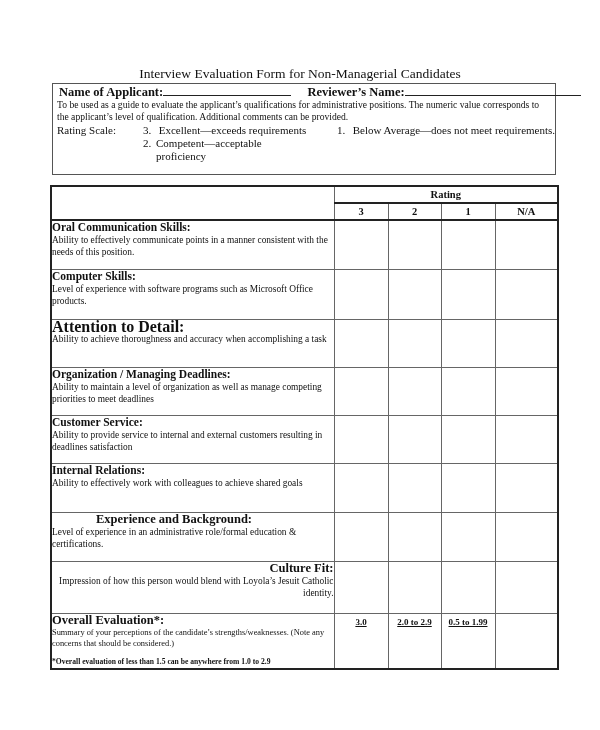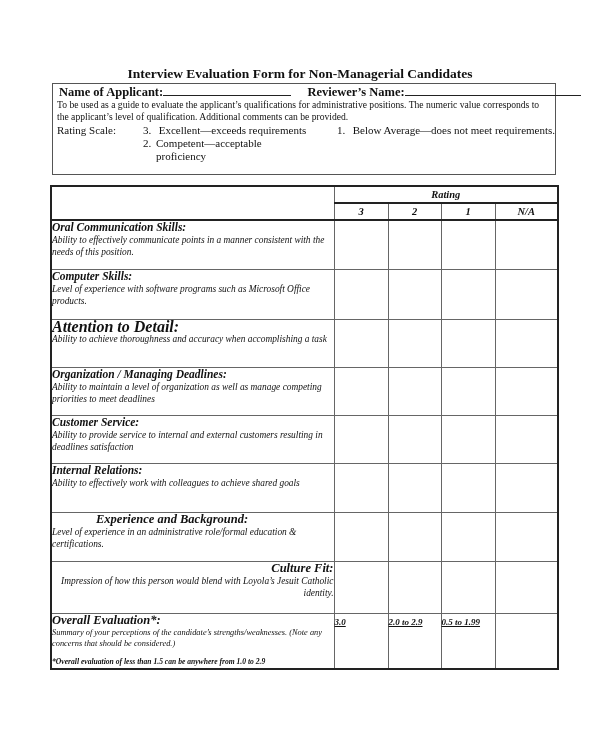--- a/index.html
+++ b/index.html
@@ -1,35 +1,35 @@
 <!DOCTYPE html>
 <html><head>
 <meta charset="utf-8">
 <style>
   html, body { margin:0; padding:0; background:#ffffff; }
   body { width:600px; height:730px; position:relative; overflow:hidden;
          font-family:"Liberation Serif", serif; color:#111; }
   .title { position:absolute; left:0; width:600px; top:66px; text-align:center;
-           font-weight:bold; font-size:13.5px; }
+           font-weight:normal; font-size:13.5px; }
   .topbox { position:absolute; left:52px; top:83px; width:504px; height:92px;
             border:1px solid #555; box-sizing:border-box; }
   .namerow { position:absolute; left:6px; top:1px; font-weight:bold; font-size:12.5px; white-space:nowrap; }
   .namerow .blank { display:inline-block; border-bottom:1px solid #222; vertical-align:baseline; height:10px; }
   .intro { position:absolute; left:4px; top:15px; width:496px; font-size:9.6px; line-height:12px; }
   .scale { position:absolute; top:40px; font-weight:normal; font-size:11px; line-height:13px; white-space:nowrap; }
   table.rating { position:absolute; left:50px; top:185px; width:507px; height:484px;
                  border-collapse:collapse; border:2px solid #222; table-layout:fixed; }
-  table.rating td { border:1px solid #666; vertical-align:top; padding:0;font-style:italic; }
+  table.rating td { border:1px solid #666; vertical-align:top; padding:0; }
   table.rating td.hdr { text-align:center; font-weight:bold; font-size:10.5px; vertical-align:middle; border-bottom:2px solid #222; }
   table.rating tr.sub td { border-bottom:2px solid #222; }
   .crit { padding:2px 4px 0 5px; }
   .crit .ct { font-weight:bold; font-size:11.5px; line-height:13px; }
   .crit .cd { font-size:9.4px; line-height:12px; }
   .crit .cn { font-size:7.6px; font-weight:bold; line-height:10px; margin-top:8px; }
-  .ov { font-weight:bold; font-size:9px; text-decoration:underline; padding-top:3px !important; }
+  .ov { text-align:center; font-weight:bold; font-size:9px; text-decoration:underline; padding-top:3px !important; }
   table.rating tr.last td { border-bottom:2px solid #222; }
 </style>
 </head>
 <body>
 
 <div class="title">Interview Evaluation Form for Non-Managerial Candidates</div>
 
 <div class="topbox">
   <div class="namerow">
     <span>Name of Applicant:</span><span class="blank" style="width:128px;"></span>

